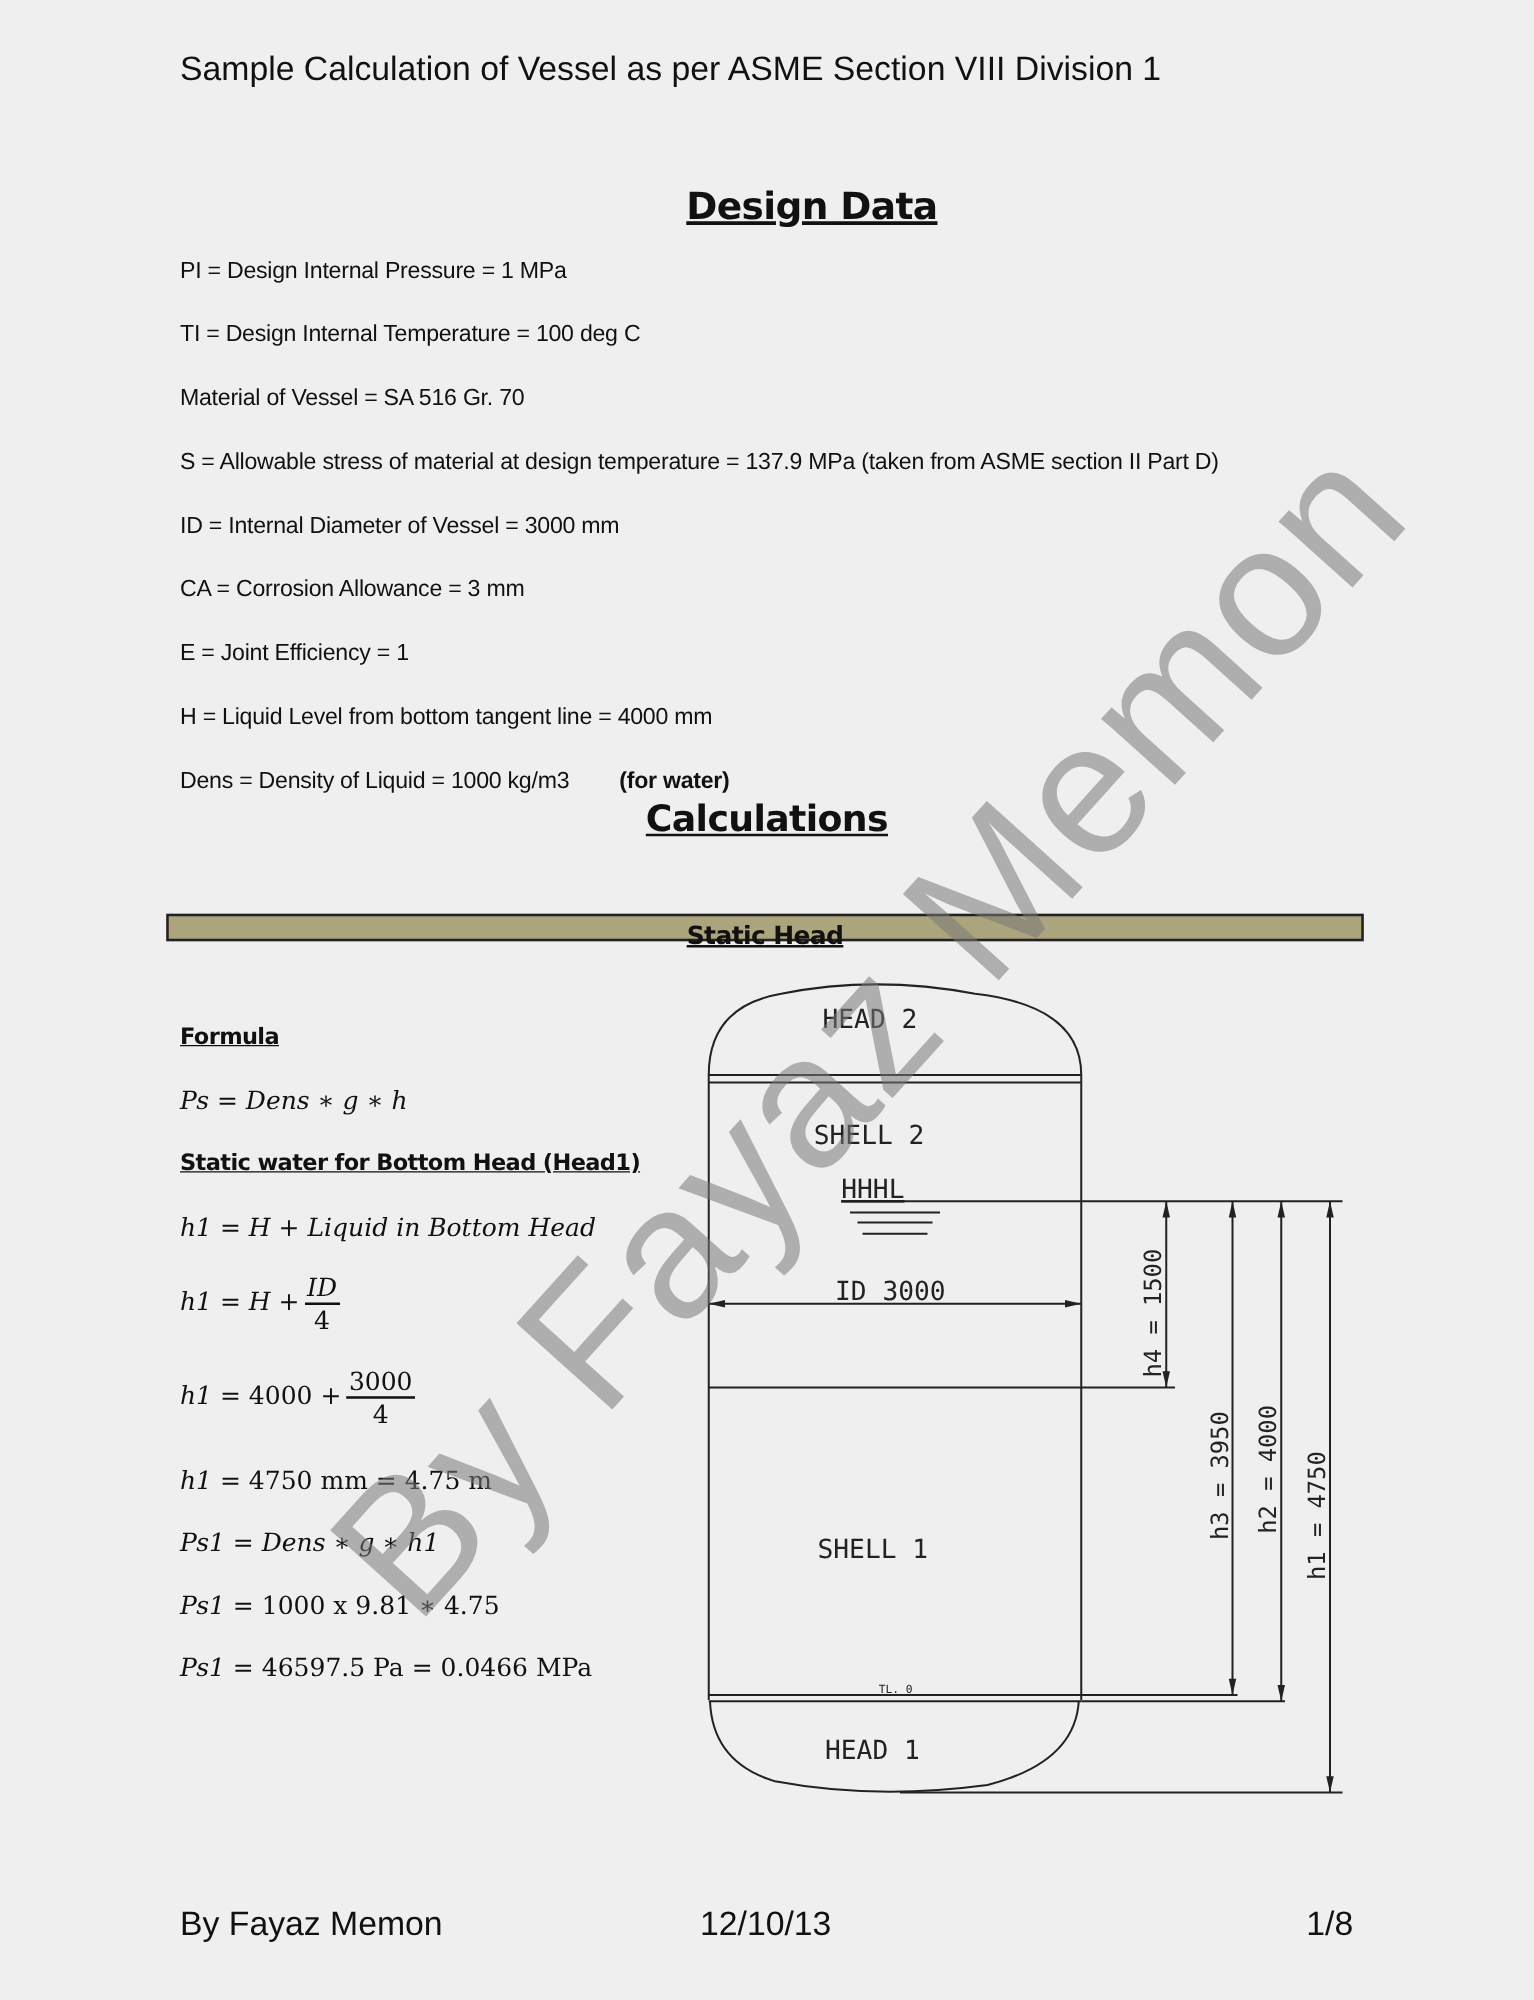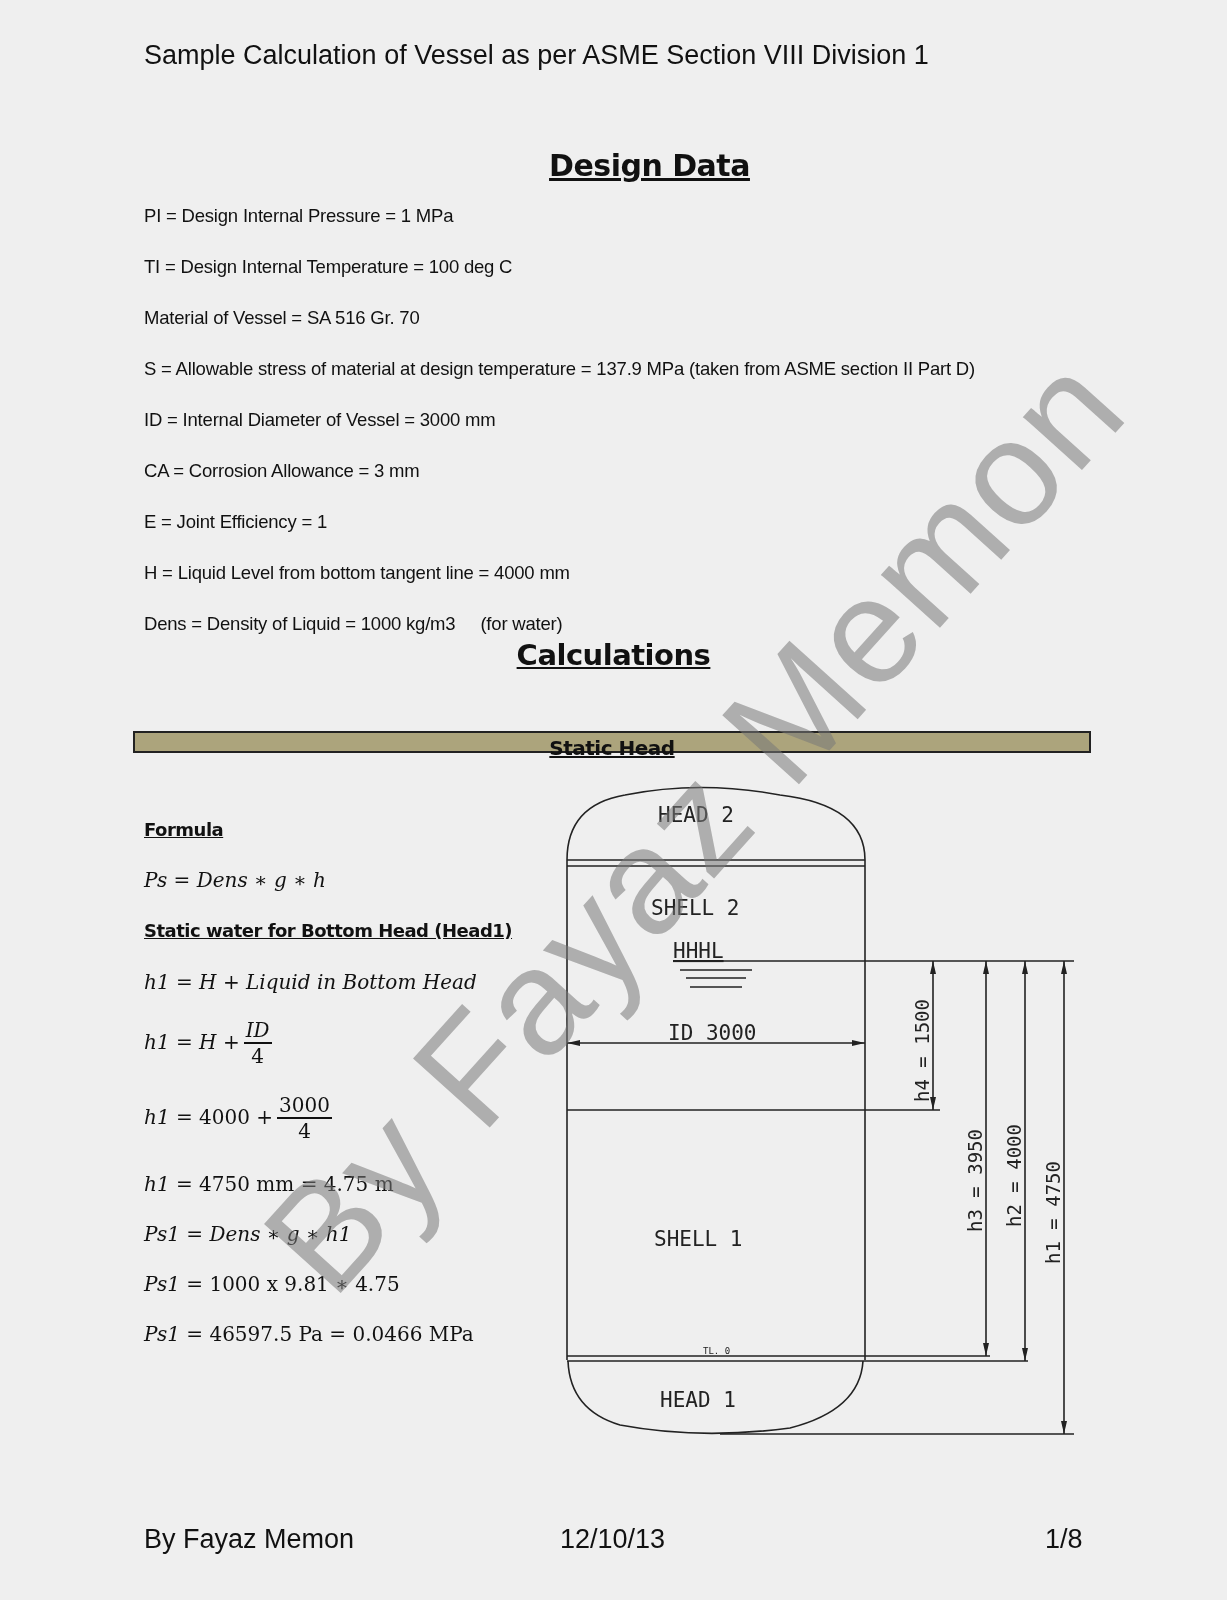--- a/index.html
+++ b/index.html
@@ -7,21 +7,21 @@
     width: 1227px; height: 1600px; position: relative; overflow: hidden;
     background: #efefef; color: #111;
     font-family: "Liberation Sans", sans-serif;
   }
   .abs { position: absolute; }
   .doc-title { left: 144px; top: 40px; font-size: 27px; white-space: nowrap; }
   .h-center { position: absolute; left: 0; width: 1227px; text-align: center; font-family: "DejaVu Sans", sans-serif; font-weight: bold; text-decoration: underline; }
   .design-title { top: 148px; font-size: 30px; letter-spacing: -0.5px; padding-left: 36px; }
   .calc-title { top: 638px; font-size: 29px; letter-spacing: -0.5px; }
   .dd-line { left: 144px; font-size: 18.5px; font-family: "Liberation Sans", sans-serif; white-space: nowrap; letter-spacing: -0.2px; }
-  .dd-line .note { margin-left: 25px; }
+  .dd-line .note { margin-left: 40px; font-weight: bold; }
   .band { left: 133px; top: 731px; width: 958px; height: 22px; background: #aca47c; border: 2px solid #222; box-sizing: border-box; }
   .band-label { position: absolute; left: 0; right: 0; top: 3px; text-align: center; font-family: "DejaVu Sans", sans-serif; font-weight: bold; font-size: 20px; text-decoration: underline; letter-spacing: -0.5px; }
   .sub-heading { left: 144px; font-family: "DejaVu Sans", sans-serif; font-weight: bold; font-size: 18px; text-decoration: underline; white-space: nowrap; letter-spacing: -0.5px; text-align: center; }
   .eq { left: 144px; font-family: "DejaVu Serif", serif; font-size: 20px; white-space: nowrap; }
   .eq i { font-style: italic; text-align: right; }
   .frac { display: inline-block; vertical-align: middle; text-align: center; margin-left: 4px; }
   .frac .num { display: block; border-bottom: 2px solid #111; padding: 0 2px; line-height: 24px; }
   .frac .den { display: block; line-height: 24px; }
   .footer { top: 1524px; font-size: 27px; white-space: nowrap; }
   .watermark {

